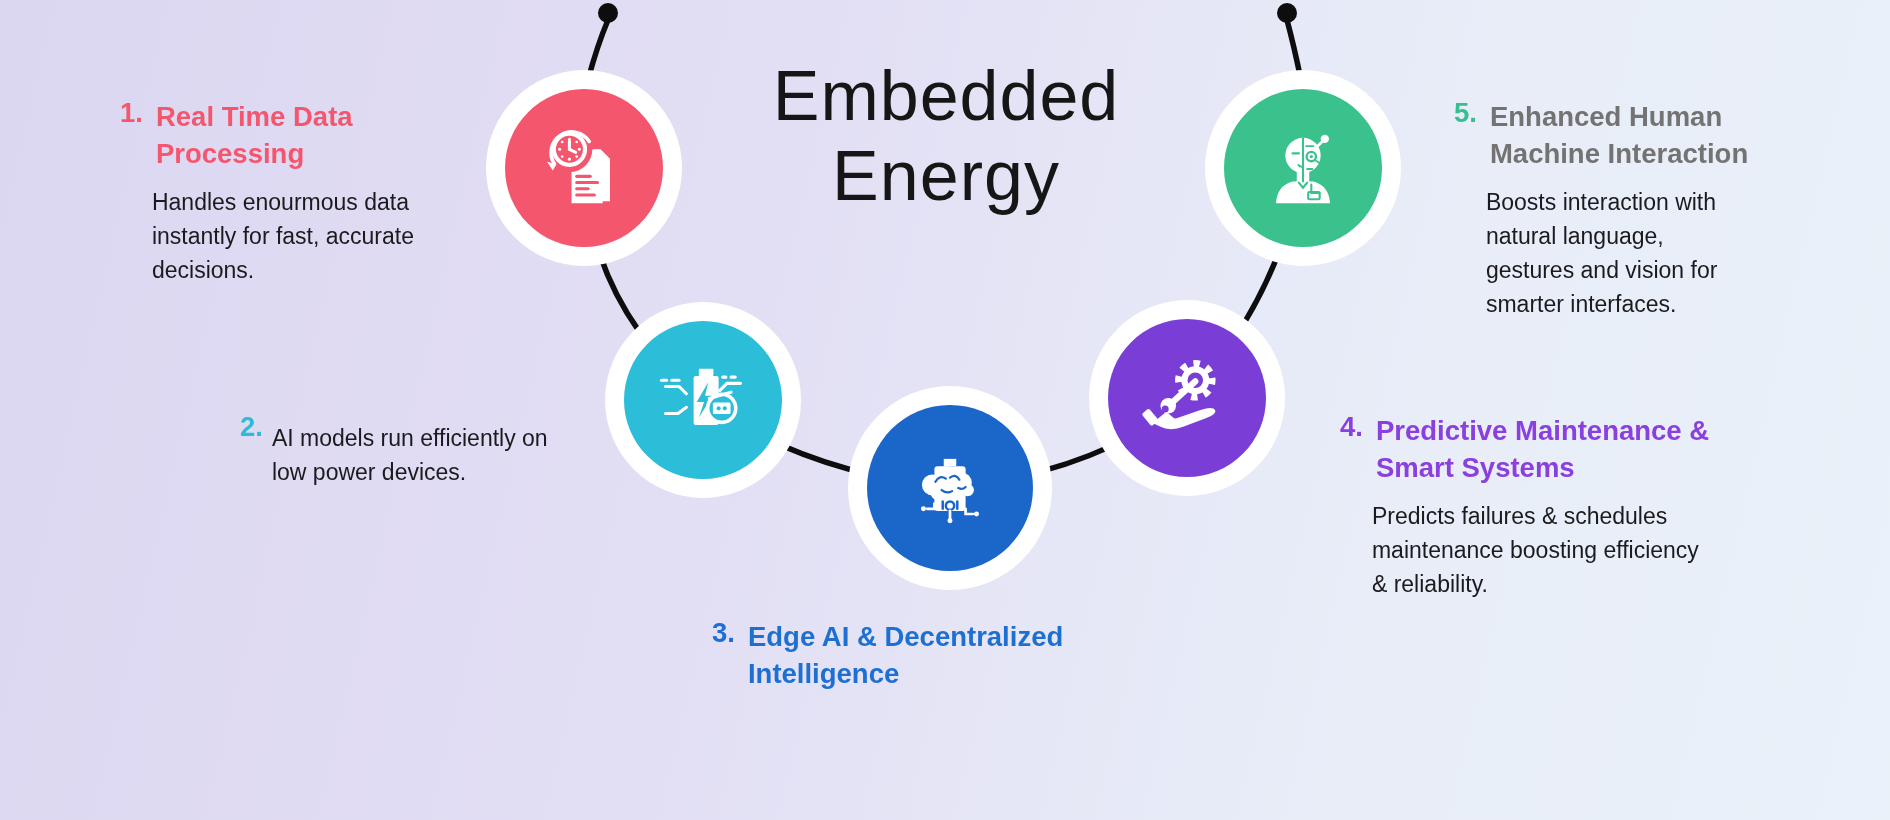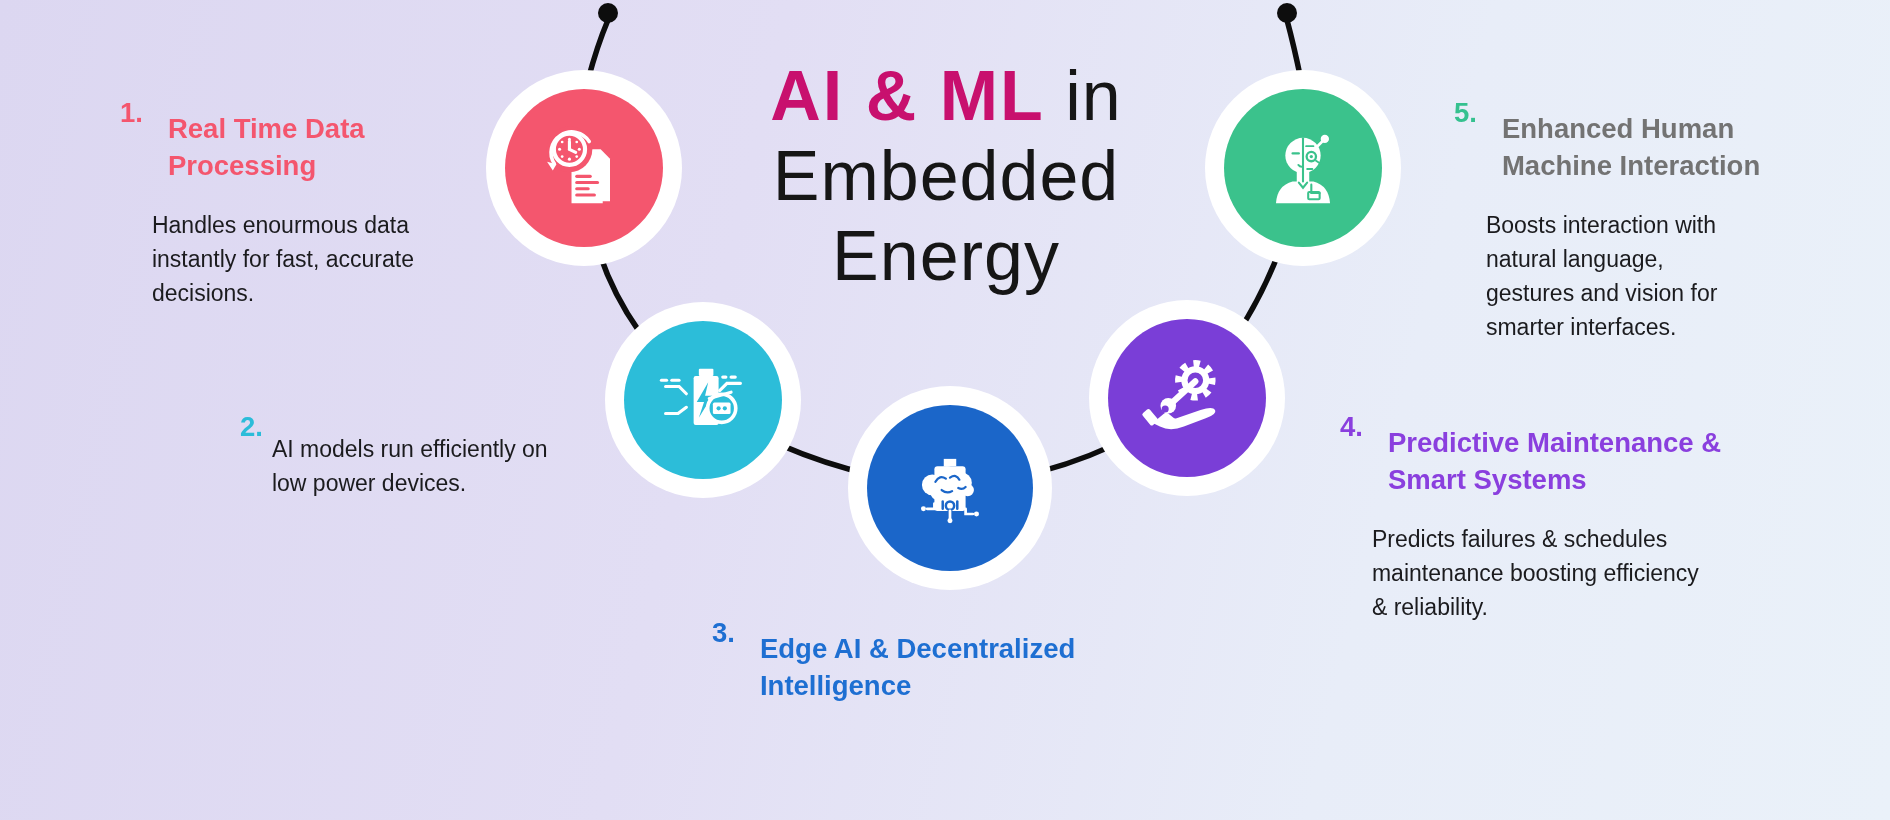--- a/index.html
+++ b/index.html
@@ -20,22 +20,22 @@
   .m5{left:1205px;top:70px;}
   .disc{position:absolute;inset:19px;border-radius:50%;display:flex;align-items:center;justify-content:center;}
   .disc svg{width:104px;height:104px;}
   
   .title{position:absolute;left:616px;top:56px;width:660px;text-align:center;z-index:3;
          font-size:70px;line-height:80px;color:#161616;letter-spacing:1px;}
   .title .hl{font-weight:800;letter-spacing:2px;}
   
   .item{position:absolute;display:flex;gap:9px;z-index:3;}
   .num{font-weight:700;font-size:27.5px;line-height:37px;}
-  .heading{font-weight:700;font-size:27.5px;line-height:37px;margin:16px;}
-  .body{font-weight:400;font-size:23px;line-height:34px;color:#1B1B1E;margin:24px 0 0 0;}
+  .heading{font-weight:700;font-size:27.5px;line-height:37px;margin:4px;}
+  .body{font-weight:400;font-size:23px;line-height:34px;color:#1B1B1E;margin:13px 0 0 0;}
   .i1{left:120px;top:94px;}  .i1 .heading{max-width:215px;} .i1 .body{max-width:280px;}
   .i2{left:240px;top:408px;} .i2 .heading{max-width:215px;} .i2 .body{max-width:292px;}
   .i3{left:712px;top:614px;} .i3 .heading{max-width:352px;} .i3 .body{max-width:432px;}
   .i4{left:1340px;top:408px;}.i4 .heading{max-width:336px;} .i4 .body{max-width:342px;}
   .i5{left:1454px;top:94px;} .i5 .heading{max-width:292px;} .i5 .body{max-width:266px;}
 </style>
 </head>
 <body>
 
 <div class="stage">
@@ -47,21 +47,20 @@
       <path d="M584,168 Q590,305 703,400"></path>
       <path d="M703,400 Q800,472 950,488"></path>
       <path d="M950,488 Q1100,472 1187,398"></path>
       <path d="M1187,398 Q1275,305 1303,170"></path>
     </g>
     <circle cx="608" cy="13" r="10" fill="currentColor"></circle>
     <circle cx="1287" cy="13" r="10" fill="currentColor"></circle>
   </svg>
 
   <div class="title">
-    <div><span class="hl" style="color: rgb(200, 16, 110);">AI &amp; ML</span><span> in</span></div>
     <div>Embedded</div>
     <div>Energy</div>
   </div>
 
   <div class="medallion m1">
     <div class="disc" style="background-color: rgb(244, 86, 110); color: rgb(244, 86, 110);">
       <svg viewBox="0 0 100 100">
         <path d="M46 32 h20 l9 9 v41 h-29 z" fill="#fff"></path>
         <path d="M38 38 h22 l8 8 v38 h-30 z" fill="#fff"></path>
         <g stroke="currentColor" stroke-width="3" stroke-linecap="round">

